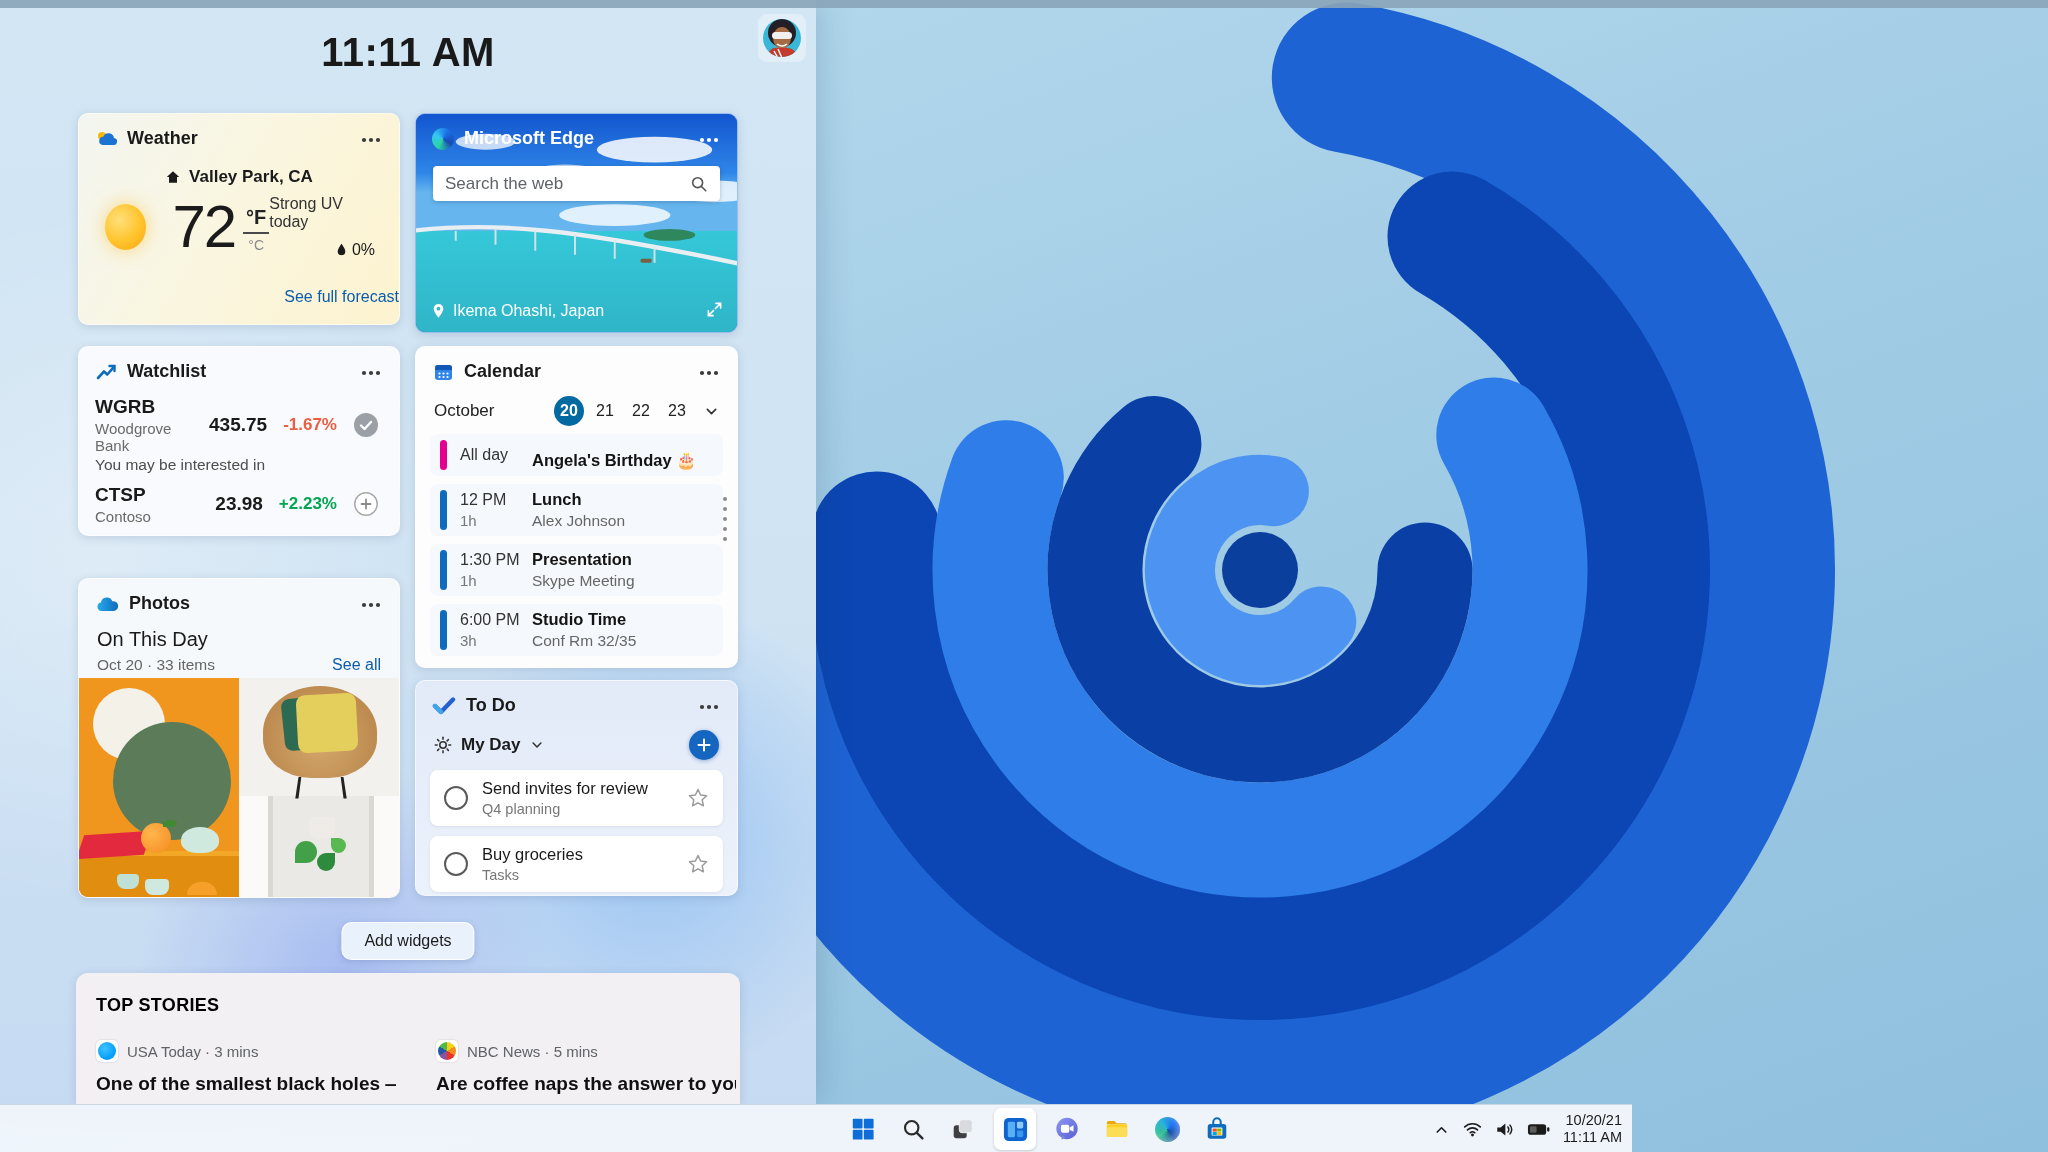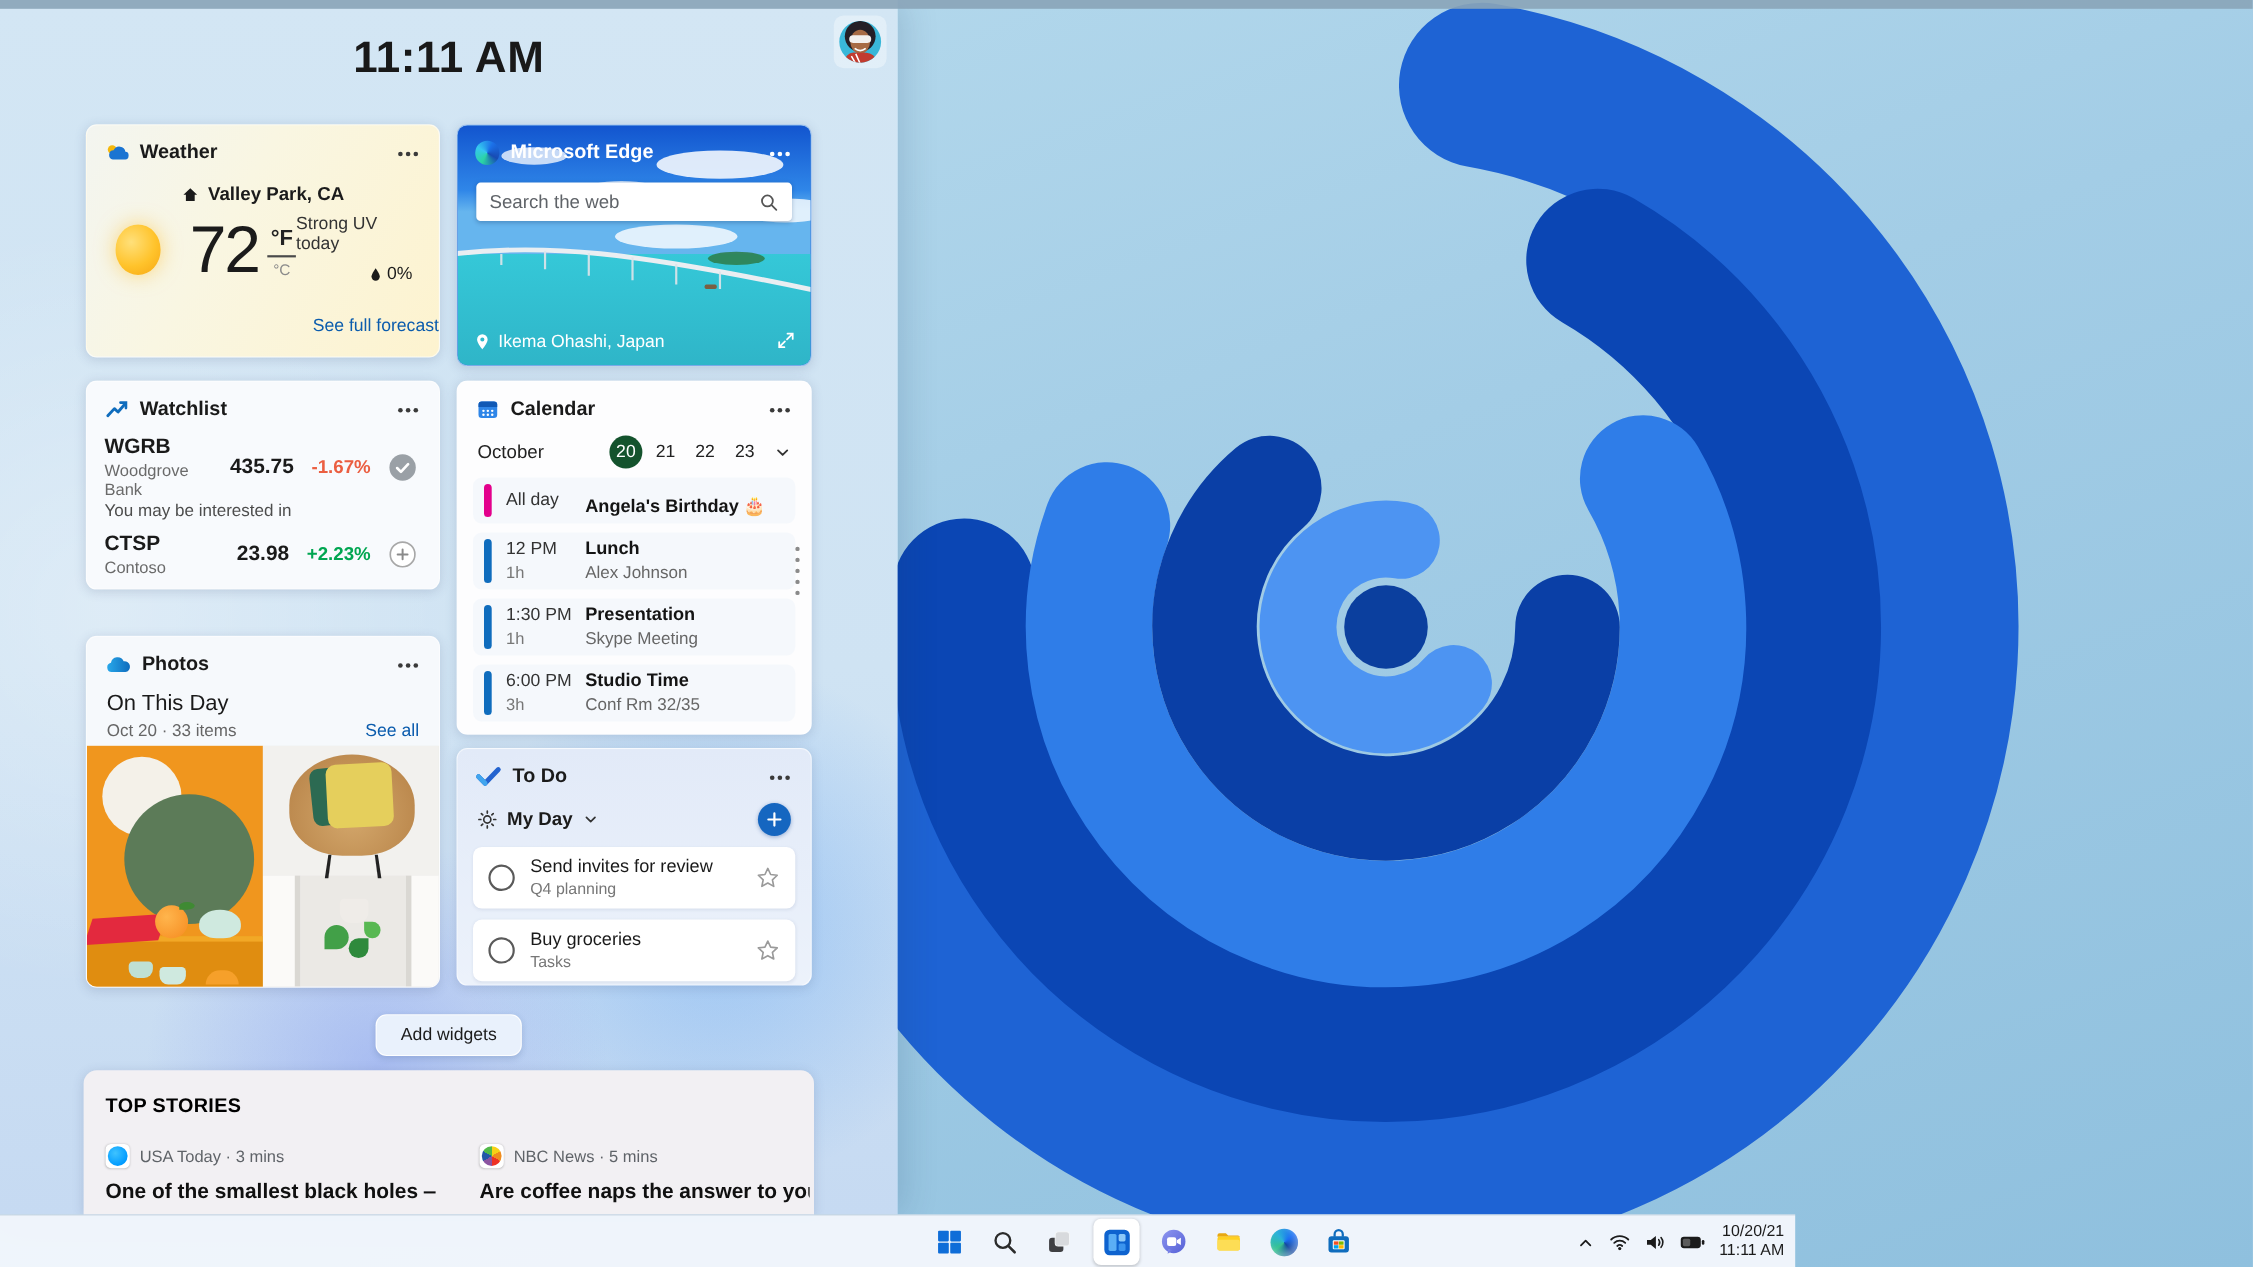--- a/index.html
+++ b/index.html
@@ -61,21 +61,21 @@
   .chg{font-size:17px;font-weight:700}
   .chg.down{color:#eb5e41}.chg.up{color:#00a651}
   .suggest{font-size:15.5px;color:#4d4d4d;padding:8px 16px 4px}
 
   
   .calendar{left:415px;top:346px;width:323px;height:322px;background:#fdfdfe}
   .date-row{display:flex;align-items:center;padding:0 18px 8px}
   .month{font-size:17px;color:#222}
   .dates{margin-left:auto;display:flex;align-items:center;gap:6px}
   .date-cell{width:30px;height:30px;display:flex;align-items:center;justify-content:center;font-size:16px;color:#222;border-radius:50%;cursor:pointer}
-  .date-cell.selected{background:#14532d;color:#fff;font-weight:400}
+  .date-cell.selected{background:#0369a1;color:#fff;font-weight:700}
   .cal-chevron{border:none;background:transparent;cursor:pointer;margin-left:6px;display:flex}
   .events{padding:0 14px}
   .event{display:flex;background:rgba(244,247,252,.9);border-radius:8px;margin-bottom:8px;padding:6px 10px;cursor:pointer}
   .ebar{width:7px;border-radius:4px;margin-right:13px;align-self:stretch;min-height:30px}
   .ebar.pink{background:#e3008c}.ebar.blue{background:#0f6cbd}
   .ecol-time{width:72px;display:flex;flex-direction:column;justify-content:center}
   .etime{font-size:16px;color:#333}
   .edur{font-size:15px;color:#777;margin-top:3px}
   .ecol-main{display:flex;flex-direction:column;justify-content:flex-end}
   .etitle{font-size:16.5px;font-weight:700;color:#141414}

